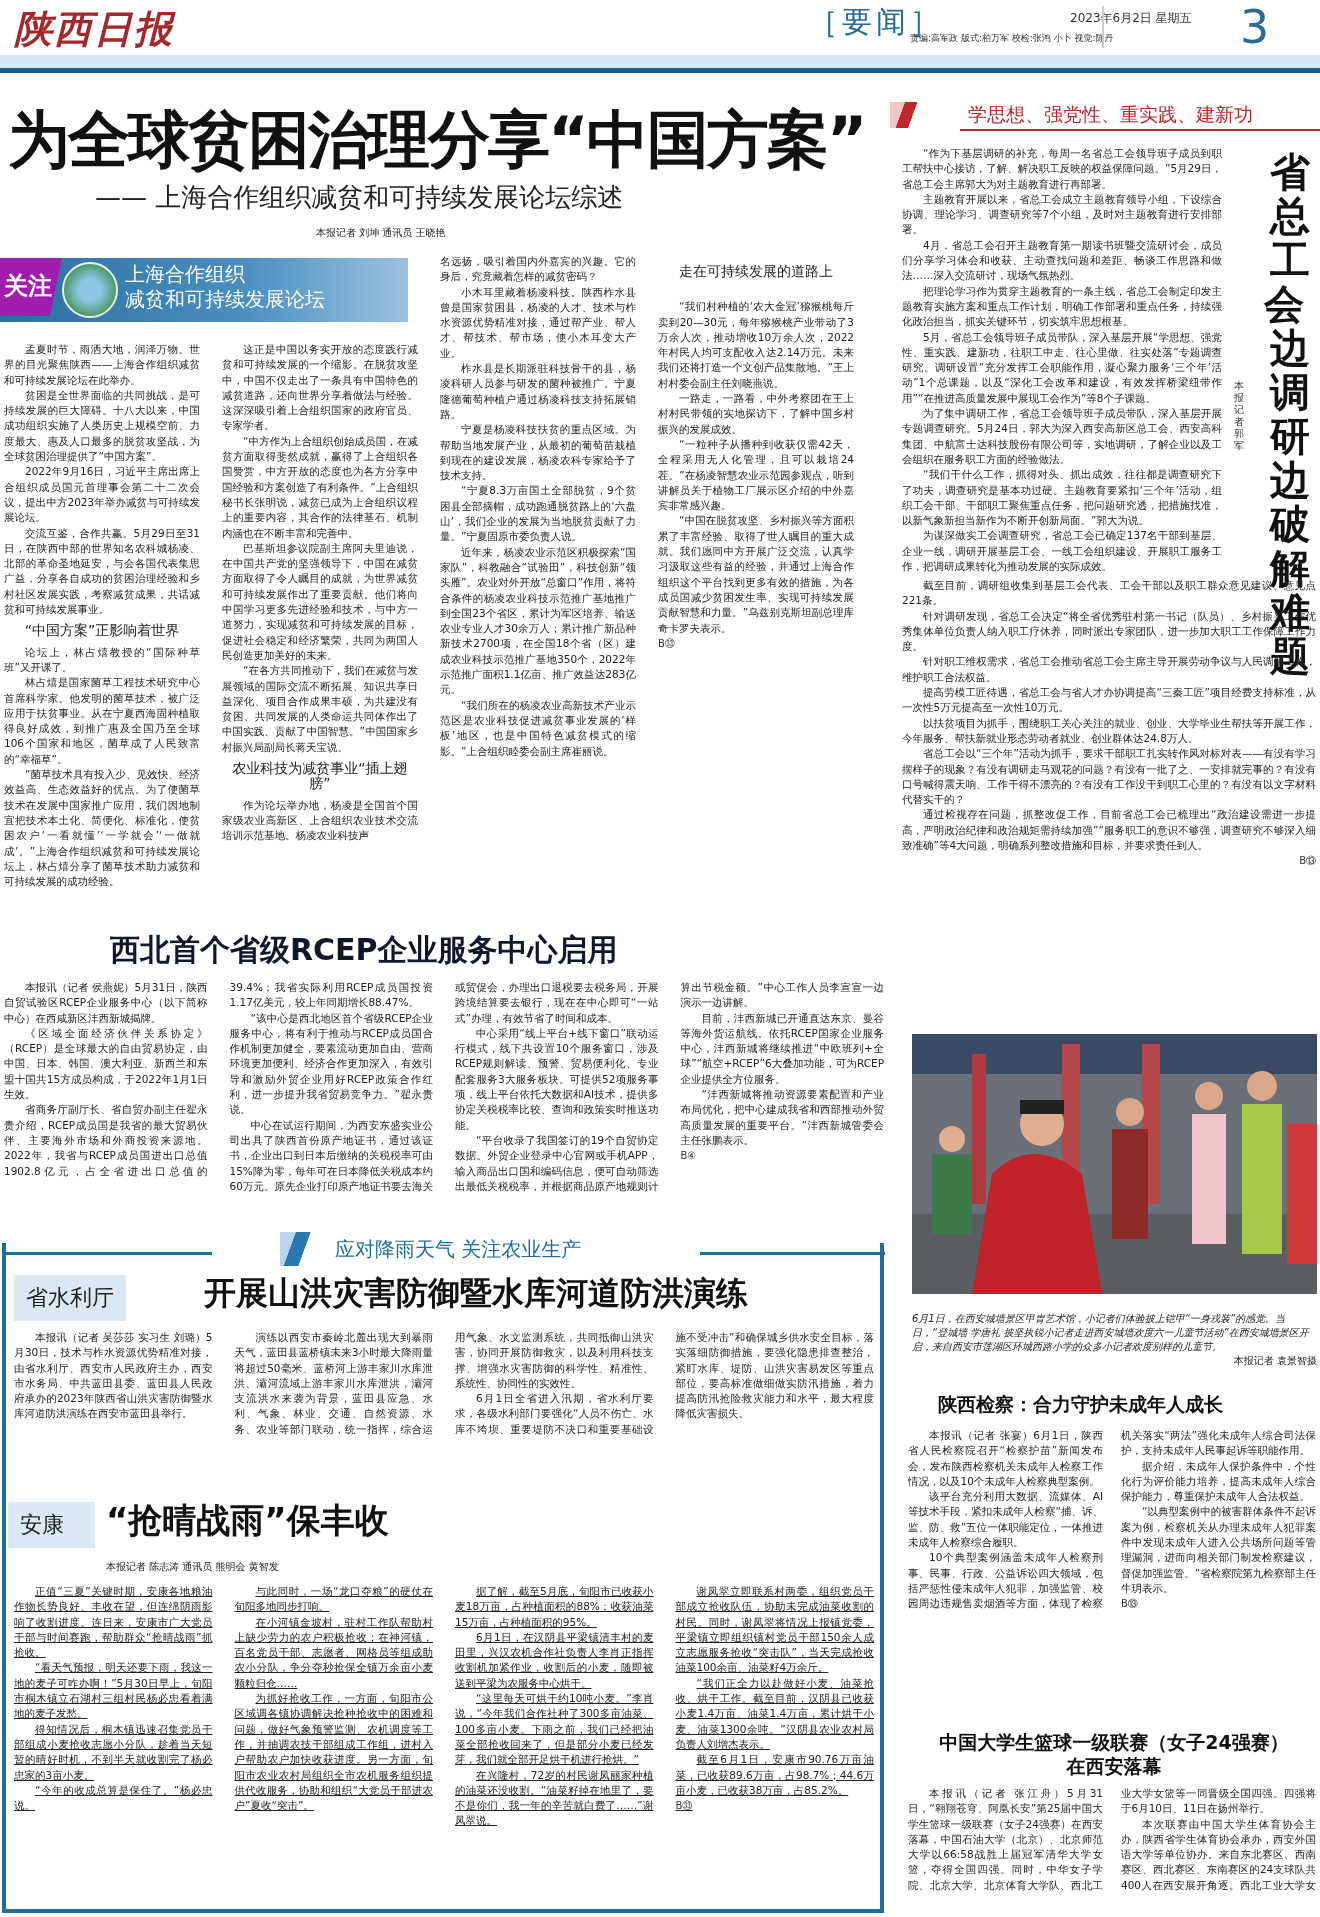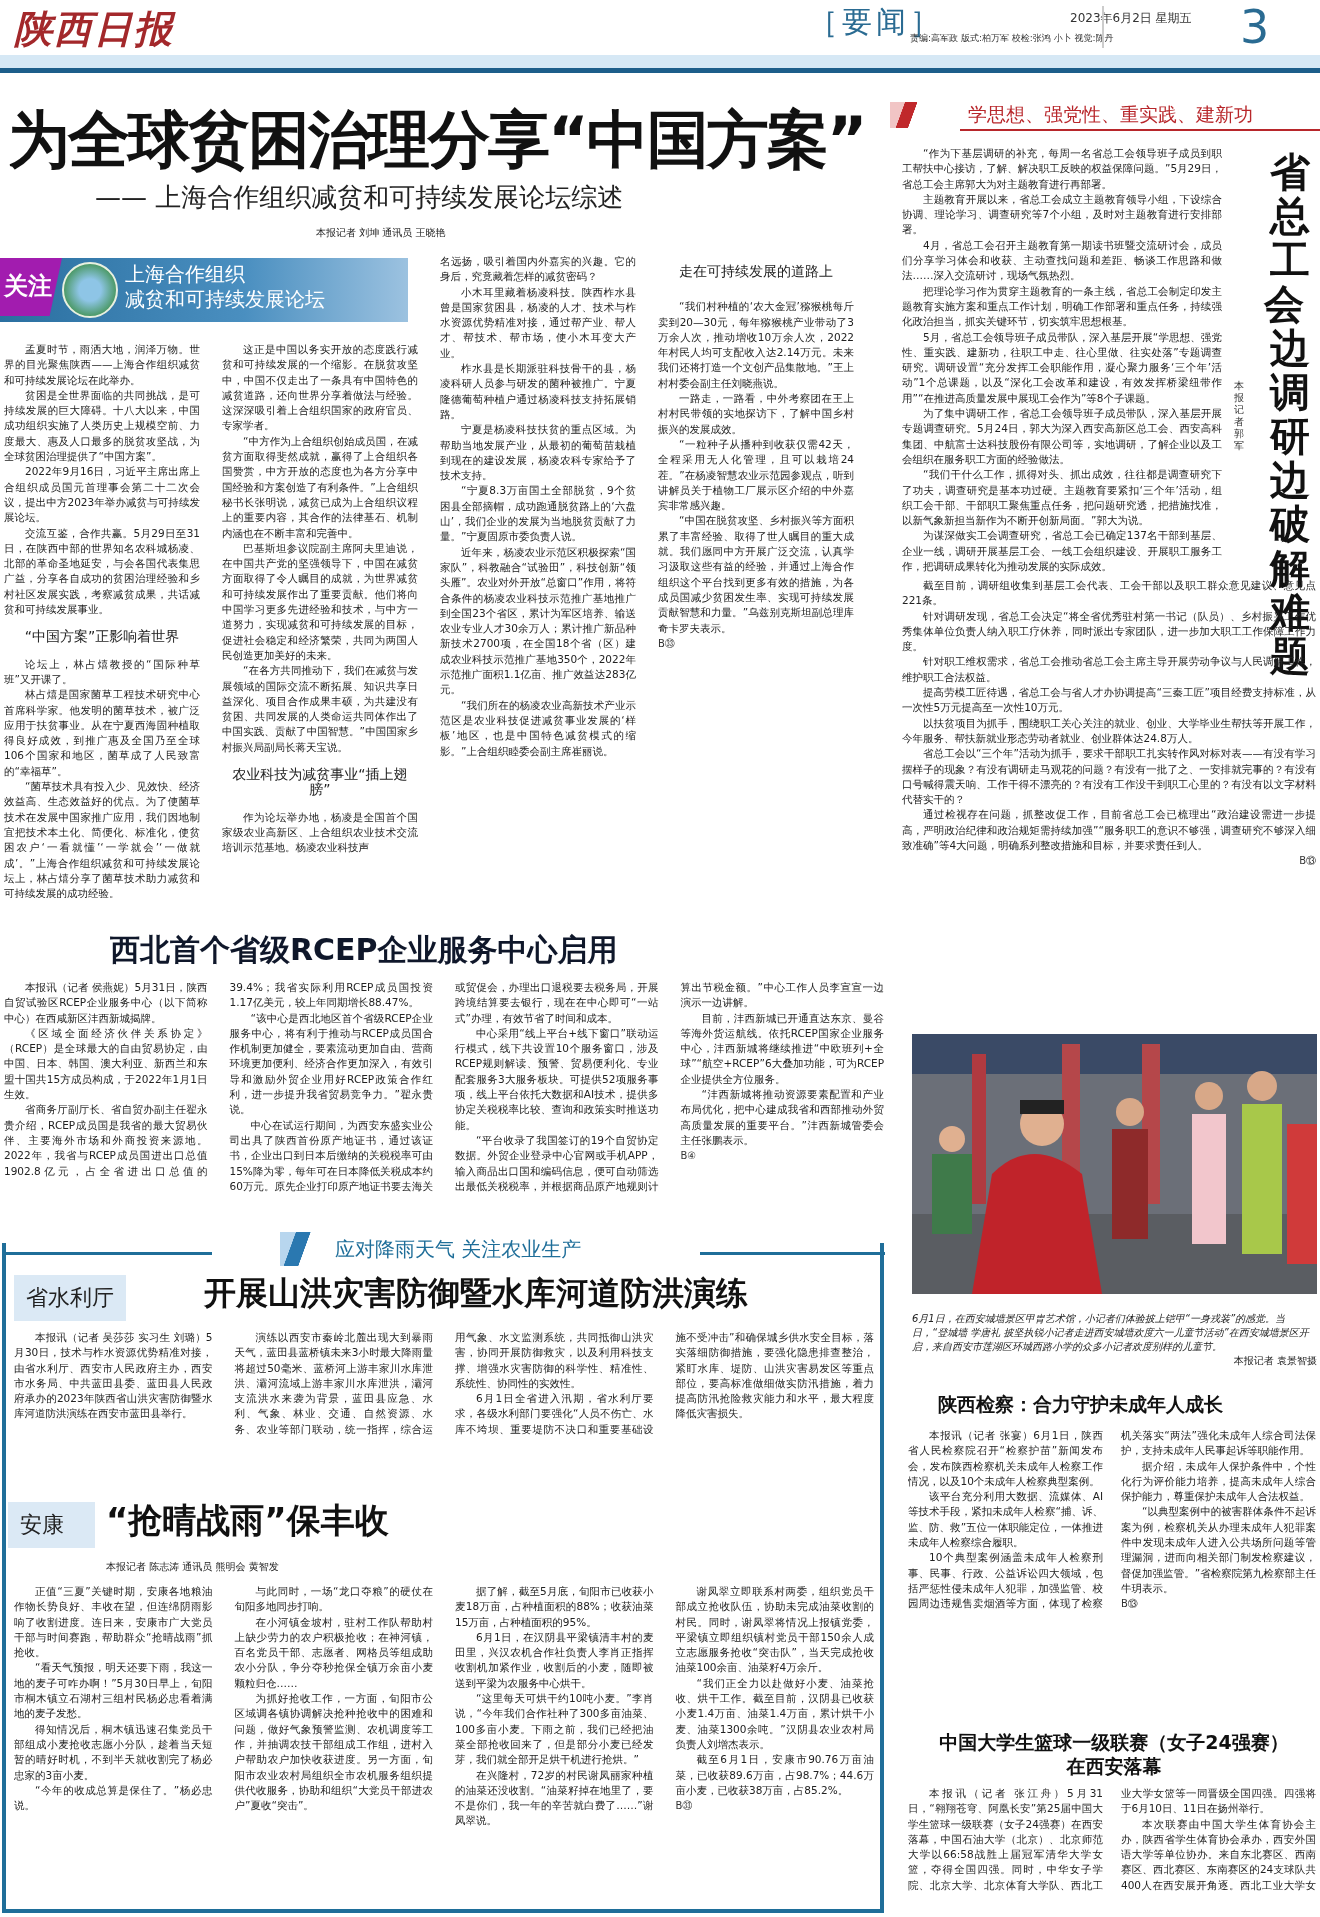--- a/index.html
+++ b/index.html
@@ -15,21 +15,21 @@
 .band-dark{left:0;top:68px;width:1320px;height:5px;background:#1d5e8a;}
 .headline-main{left:8px;top:98px;font-size:62px;font-weight:bold;letter-spacing:-2px;color:#111;}
 .subhead-main{left:95px;top:180px;font-size:26px;color:#222;}
 .byline{font-size:10px;color:#222;}
 .focus-banner{left:0;top:258px;width:408px;height:64px;background:linear-gradient(90deg,#2a6fa0,#4a8fc0 60%,#9cc2e0);}
 .focus-tag{left:0;top:258px;width:62px;height:58px;background:#a21caf;color:#fff;font-family:"DejaVu Serif",serif;font-size:24px;font-weight:bold;padding:12px 4px;clip-path:polygon(0 0,100% 0,80% 100%,0 100%);}
 .sco-emblem{left:62px;top:262px;width:56px;height:56px;border-radius:50%;background:radial-gradient(circle,#8ec5e6 30%,#4d9a6a 70%);border:2px solid #e8f0e0;}
 .focus-title{left:125px;top:262px;font-size:20px;color:#fff;line-height:25px;}
 .col-text{font-size:10.5px;line-height:15.3px;color:#222;text-align:justify;overflow:hidden;}
 .col-text p{text-indent:2em;}
-.subheading{font-size:14px;color:#222;text-align:center;margin:12px 0;}
+.subheading{font-size:14px;color:#222;text-align:center;margin:6px 0;}
 .ribbon-red{left:890px;top:100px;width:430px;height:30px;}
 .ribbon-red .bar{position:absolute;left:0;top:2px;width:40px;height:26px;background:linear-gradient(110deg,#f1c5c5 30%,#c0282b 31%,#c0282b 55%,transparent 56%);}
 .ribbon-red .txt{position:absolute;left:78px;top:2px;font-size:19px;color:#b8272b;}
 .ribbon-red .line{position:absolute;left:70px;top:29px;width:360px;height:2px;background:#b8272b;}
 .vtitle{left:1264px;top:150px;width:52px;font-size:40px;font-weight:bold;line-height:44px;color:#111;text-align:center;}
 .vbyline{left:1234px;top:380px;width:14px;font-size:10px;line-height:12px;color:#333;}
 .rcep-head{left:110px;top:930px;font-size:30px;color:#0f172a;font-weight:bold;}
 .blue-frame{left:2px;top:1243px;width:882px;height:670px;border:4px solid #1f6e99;border-top:none;}
 .blue-topline-l{left:2px;top:1252px;width:210px;height:3px;background:#1f6e99;}
 .blue-topline-r{left:700px;top:1252px;width:185px;height:3px;background:#1f6e99;}
@@ -159,21 +159,21 @@
 <div class="abs sub-head" style="left:176px;top:1272px;margin-left:28px;">开展山洪灾害防御暨水库河道防洪演练</div>
 <div class="abs col-text" style="left:14px;top:1330px;width:860px;height:150px;column-count:4;column-gap:22px;">
   <p>本报讯（记者  吴莎莎  实习生  刘璐）5月30日，技术与柞水资源优势精准对接，由省水利厅、西安市人民政府主办，西安市水务局、中共蓝田县委、蓝田县人民政府承办的2023年陕西省山洪灾害防御暨水库河道防洪演练在西安市蓝田县举行。</p>
   <p>演练以西安市秦岭北麓出现大到暴雨天气，蓝田县蓝桥镇未来3小时最大降雨量将超过50毫米、蓝桥河上游丰家川水库泄洪、灞河流域上游丰家川水库泄洪，灞河支流洪水来袭为背景，蓝田县应急、水利、气象、林业、交通、自然资源、水务、农业等部门联动，统一指挥，综合运用气象、水文监测系统，共同抵御山洪灾害，协同开展防御救灾，以及利用科技支撑、增强水灾害防御的科学性、精准性、系统性、协同性的实效性。</p>
   <p>6月1日全省进入汛期，省水利厅要求，各级水利部门要强化“人员不伤亡、水库不垮坝、重要堤防不决口和重要基础设施不受冲击”和确保城乡供水安全目标，落实落细防御措施，要强化隐患排查整治，紧盯水库、堤防、山洪灾害易发区等重点部位，要高标准做细做实防汛措施，着力提高防汛抢险救灾能力和水平，最大程度降低灾害损失。</p>
 </div>
 
 <div class="abs tagbox" style="left:8px;top:1502px;width:87px;">安康</div>
 <div class="abs sub-head" style="left:106px;top:1498px;font-size:34px;">“抢晴战雨”保丰收</div>
 <div class="abs byline" style="left:106px;top:1560px;">本报记者  陈志涛   通讯员  熊明会  黄智发</div>
-<div class="abs col-text" style="left:14px;top:1584px;width:860px;height:318px;column-count:4;column-gap:22px;">
+<div class="abs col-text" style="left:14px;top:1584px;width:860px;height:318px;column-count:4;column-gap:22px;text-decoration:underline;">
   <p>正值“三夏”关键时期，安康各地粮油作物长势良好、丰收在望，但连绵阴雨影响了收割进度。连日来，安康市广大党员干部与时间赛跑，帮助群众“抢晴战雨”抓抢收。</p>
   <p>“看天气预报，明天还要下雨，我这一地的麦子可咋办啊！”5月30日早上，旬阳市桐木镇立石湖村三组村民杨必忠看着满地的麦子发愁。</p>
   <p>得知情况后，桐木镇迅速召集党员干部组成小麦抢收志愿小分队，趁着当天短暂的晴好时机，不到半天就收割完了杨必忠家的3亩小麦。</p>
   <p>“今年的收成总算是保住了。”杨必忠说。</p>
   <p>与此同时，一场“龙口夺粮”的硬仗在旬阳多地同步打响。</p>
   <p>在小河镇金坡村，驻村工作队帮助村上缺少劳力的农户积极抢收；在神河镇，百名党员干部、志愿者、网格员等组成助农小分队，争分夺秒抢保全镇万余亩小麦颗粒归仓……</p>
   <p>为抓好抢收工作，一方面，旬阳市公区域调各镇协调解决抢种抢收中的困难和问题，做好气象预警监测、农机调度等工作，并抽调农技干部组成工作组，进村入户帮助农户加快收获进度。另一方面，旬阳市农业农村局组织全市农机服务组织提供代收服务，协助和组织“大党员干部进农户”夏收“突击”。</p>
   <p>据了解，截至5月底，旬阳市已收获小麦18万亩，占种植面积的88%；收获油菜15万亩，占种植面积的95%。</p>
   <p>6月1日，在汉阴县平梁镇清丰村的麦田里，兴汉农机合作社负责人李肖正指挥收割机加紧作业，收割后的小麦，随即被送到平梁为农服务中心烘干。</p>
   <p>“这里每天可烘干约10吨小麦。”李肖说，“今年我们合作社种了300多亩油菜、100多亩小麦。下雨之前，我们已经把油菜全部抢收回来了，但是部分小麦已经发芽，我们就全部开足烘干机进行抢烘。”</p>

